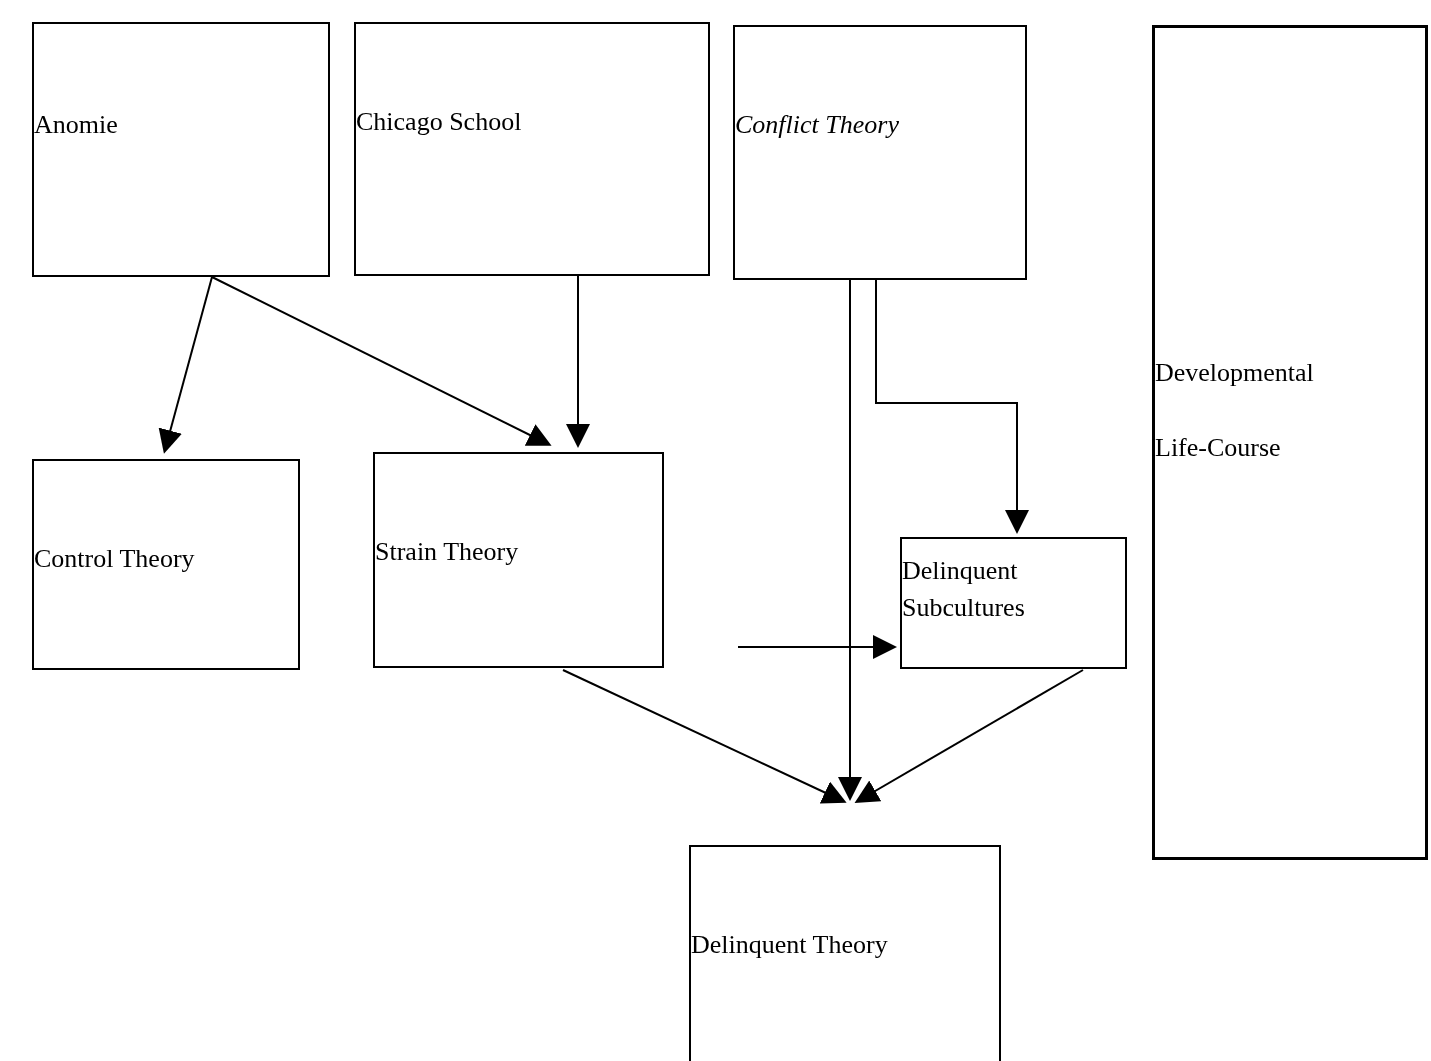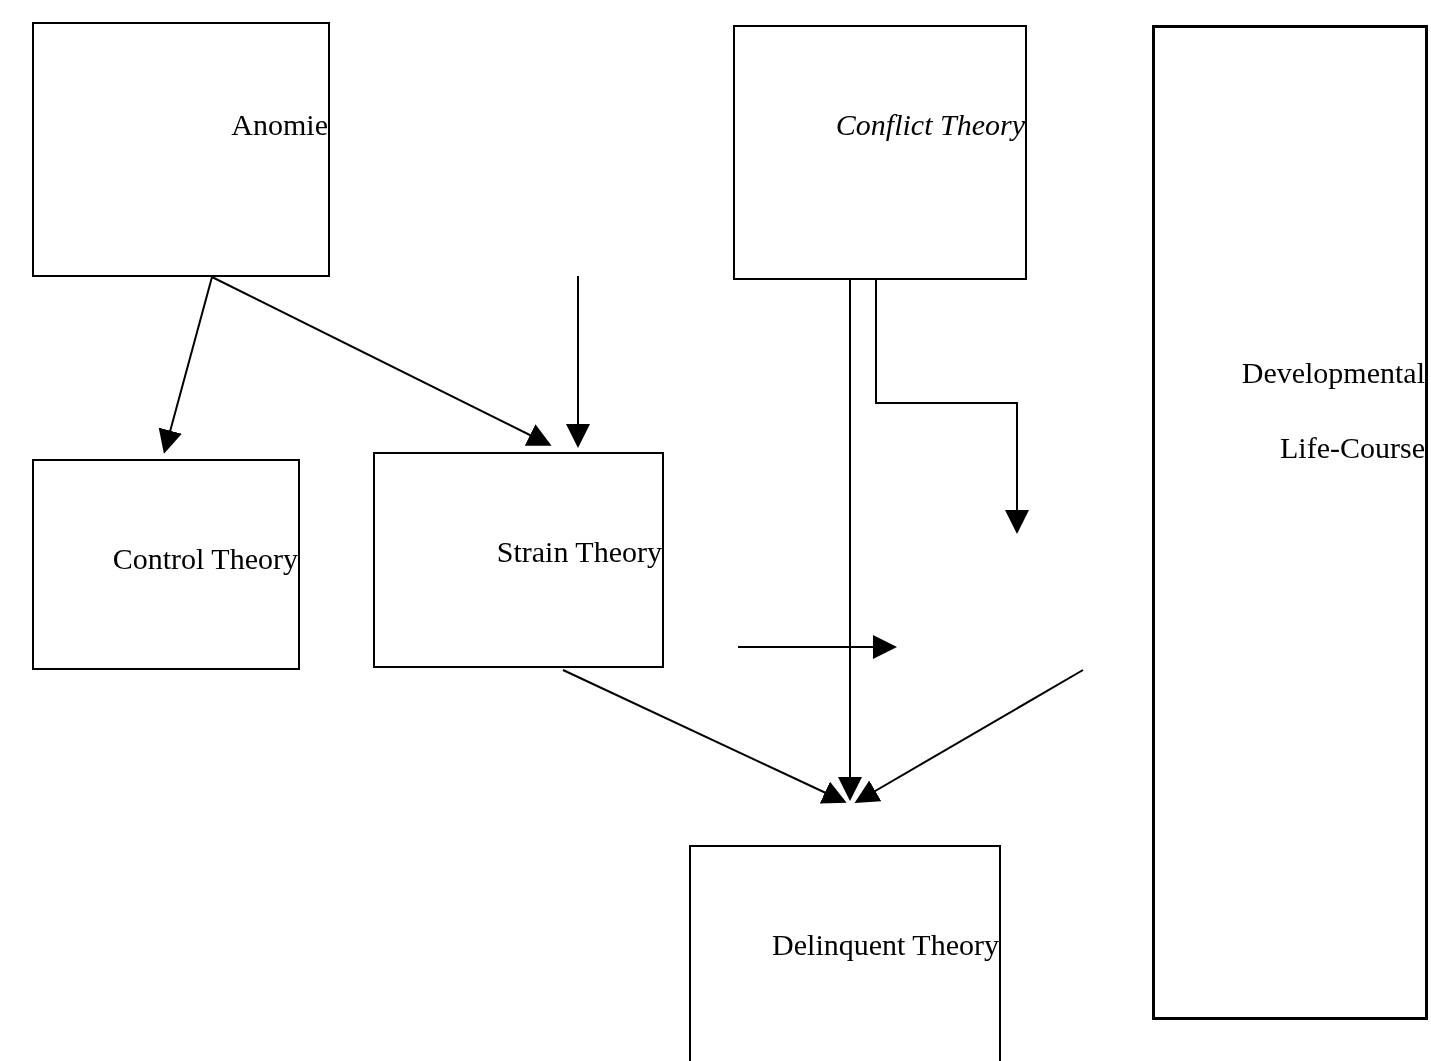--- a/index.html
+++ b/index.html
@@ -22,22 +22,22 @@
     border: 2px solid #000000;
     box-sizing: border-box;
   }
   .box-thick {
     border-width: 3px;
   }
   .box-label {
     position: absolute;
     left: 0;
     width: 100%;
-    text-align: right;
-    font-size: 30px;
+    text-align: left;
+    font-size: 26px;
     line-height: 30px;
     white-space: nowrap;
   }
   .box-label.multiline {
     line-height: 37px;
     white-space: normal;
   }
   #connector-layer {
     position: absolute;
     left: 0;
@@ -79,36 +79,45 @@
 
     <line x1="563" y1="670" x2="843" y2="801" marker-end="url(#arrowhead)"></line>
 
     <line x1="1083" y1="670" x2="858" y2="801" marker-end="url(#arrowhead)"></line>
   </svg>
 
   <div class="box" style="left:32px; top:22px; width:298px; height:255px;">
     <div class="box-label" style="top:86px;">Anomie</div>
   </div>
 
+  <div class="box" style="left:354px; top:22px; width:356px; height:254px;">
+    <div class="box-label" style="top:83px;">Chicago School</div>
+  </div>
 
   <div class="box" style="left:733px; top:25px; width:294px; height:255px;font-style:italic;">
     <div class="box-label" style="top:83px;">Conflict Theory</div>
   </div>
 
   <div class="box" style="left:32px; top:459px; width:268px; height:211px;padding-left:40px;">
     <div class="box-label" style="top:83px;">Control Theory</div>
   </div>
 
   <div class="box" style="left:373px; top:452px; width:291px; height:216px;">
     <div class="box-label" style="top:83px;">Strain Theory</div>
   </div>
 
+  <div class="box" style="left:900px; top:537px; width:227px; height:132px;">
+    <div class="box-label multiline" style="top:13px;">
+      <div>Delinquent</div>
+      <div>Subcultures</div>
+    </div>
+  </div>
 
   <div class="box" style="left:689px; top:845px; width:312px; height:220px;">
     <div class="box-label" style="top:83px;">Delinquent Theory</div>
   </div>
 
-  <div class="box box-thick" style="left:1152px; top:25px; width:276px; height:995px;">
+  <div class="box box-thick" style="left:1152px; top:25px; width:276px; height:835px;">
     <div class="box-label" style="top:330px;">Developmental</div>
     <div class="box-label" style="top:405px;">Life-Course</div>
   </div>
 
 </div>
 
 </body></html>

